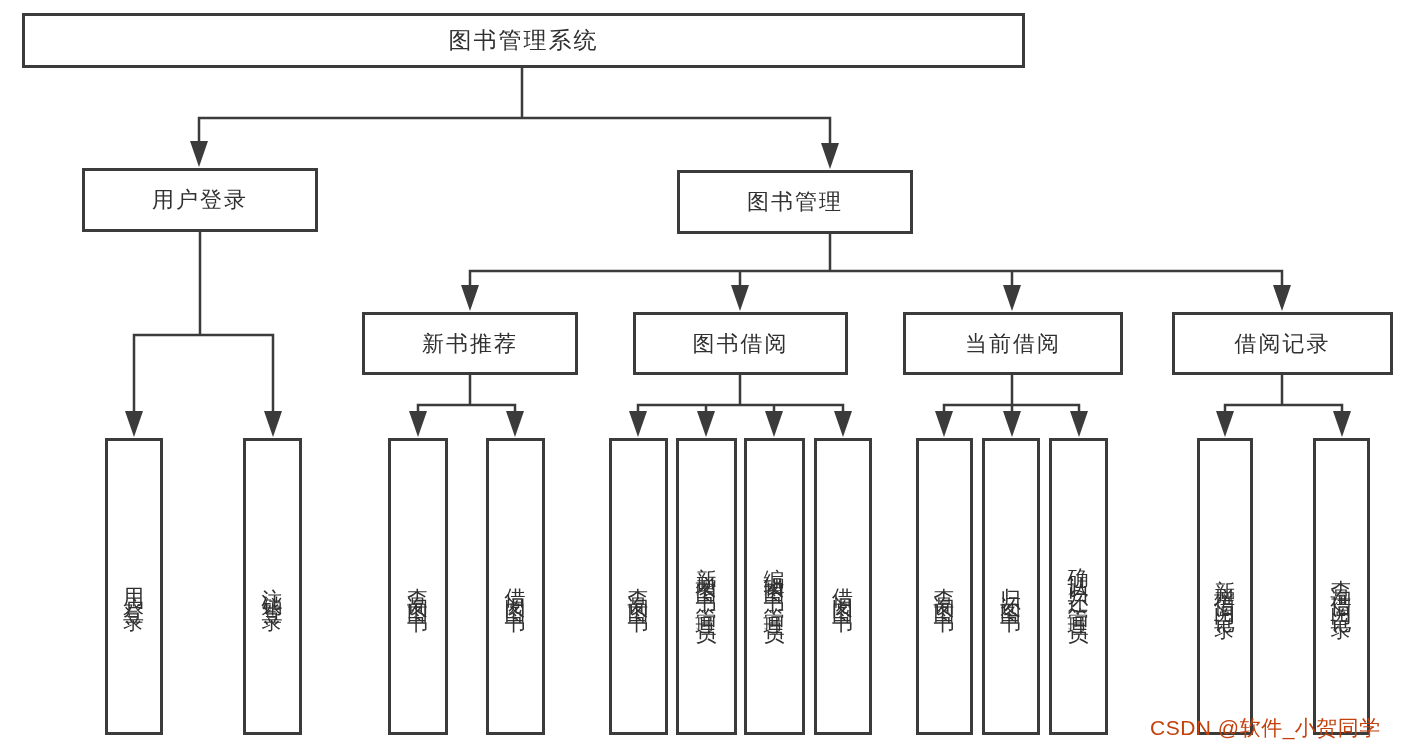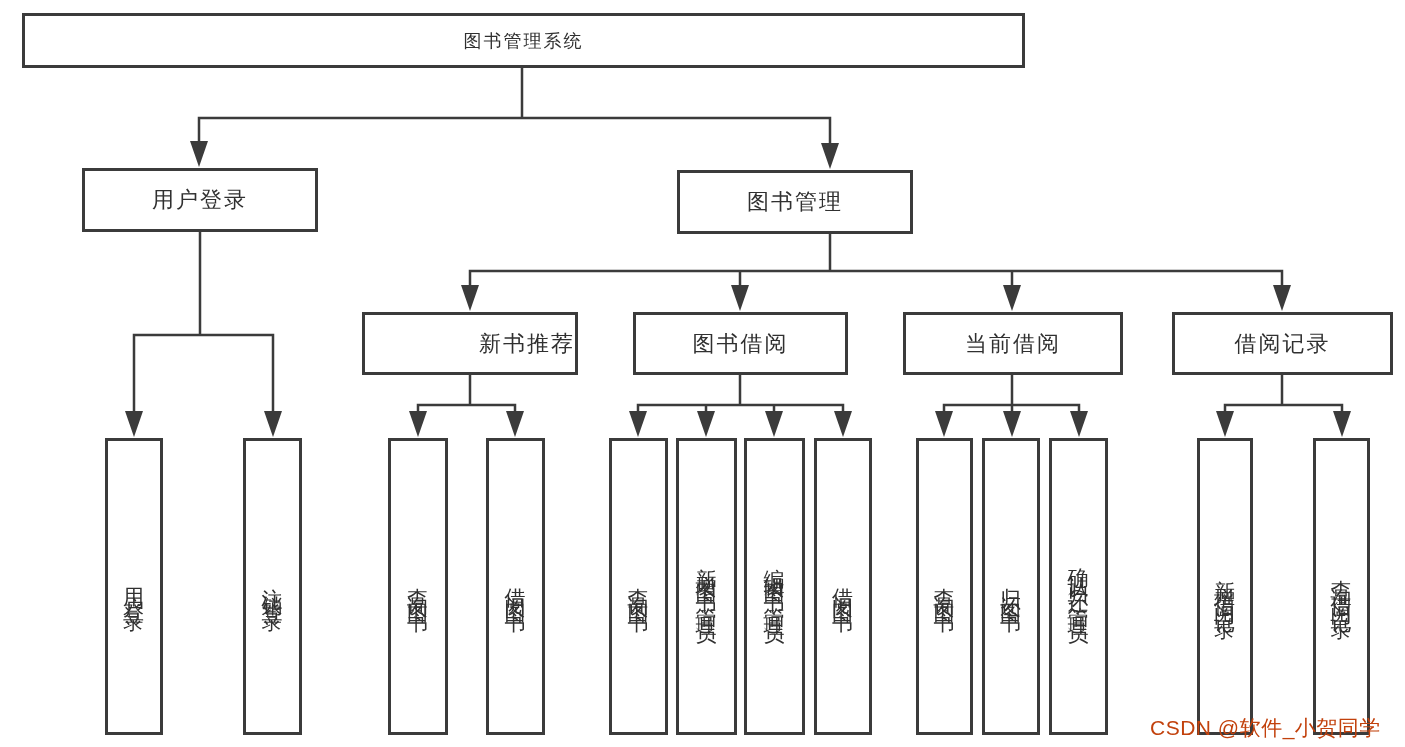--- a/index.html
+++ b/index.html
@@ -33,21 +33,21 @@
     justify-content: center;
     color: #303030;
   }
   .hnode span {
     font-size: 22px;
     letter-spacing: 2px;
     white-space: nowrap;
     color: #303030;
   }
   .root span {
-    font-size: 18px;
+    font-size: 23px;
     letter-spacing: 2px;
   }
   .vnode span {
     writing-mode: vertical-rl;
     text-orientation: mixed;
     font-size: 21px;
     letter-spacing: 8px;
     line-height: 1;
     color: #303030;
   }
@@ -111,21 +111,21 @@
     <span>图书管理系统</span>
   </div>
 
   <div class="node hnode" style="left:82px; top:168px; width:236px; height:64px;">
     <span>用户登录</span>
   </div>
   <div class="node hnode" style="left:677px; top:170px; width:236px; height:64px;">
     <span>图书管理</span>
   </div>
 
-  <div class="node hnode" style="left:362px; top:312px; width:216px; height:63px;justify-content:flex-end;">
+  <div class="node hnode" style="left:362px; top:312px; width:216px; height:63px;">
     <span>新书推荐</span>
   </div>
   <div class="node hnode" style="left:633px; top:312px; width:215px; height:63px;">
     <span>图书借阅</span>
   </div>
   <div class="node hnode" style="left:903px; top:312px; width:220px; height:63px;">
     <span>当前借阅</span>
   </div>
   <div class="node hnode" style="left:1172px; top:312px; width:221px; height:63px;">
     <span>借阅记录</span>

